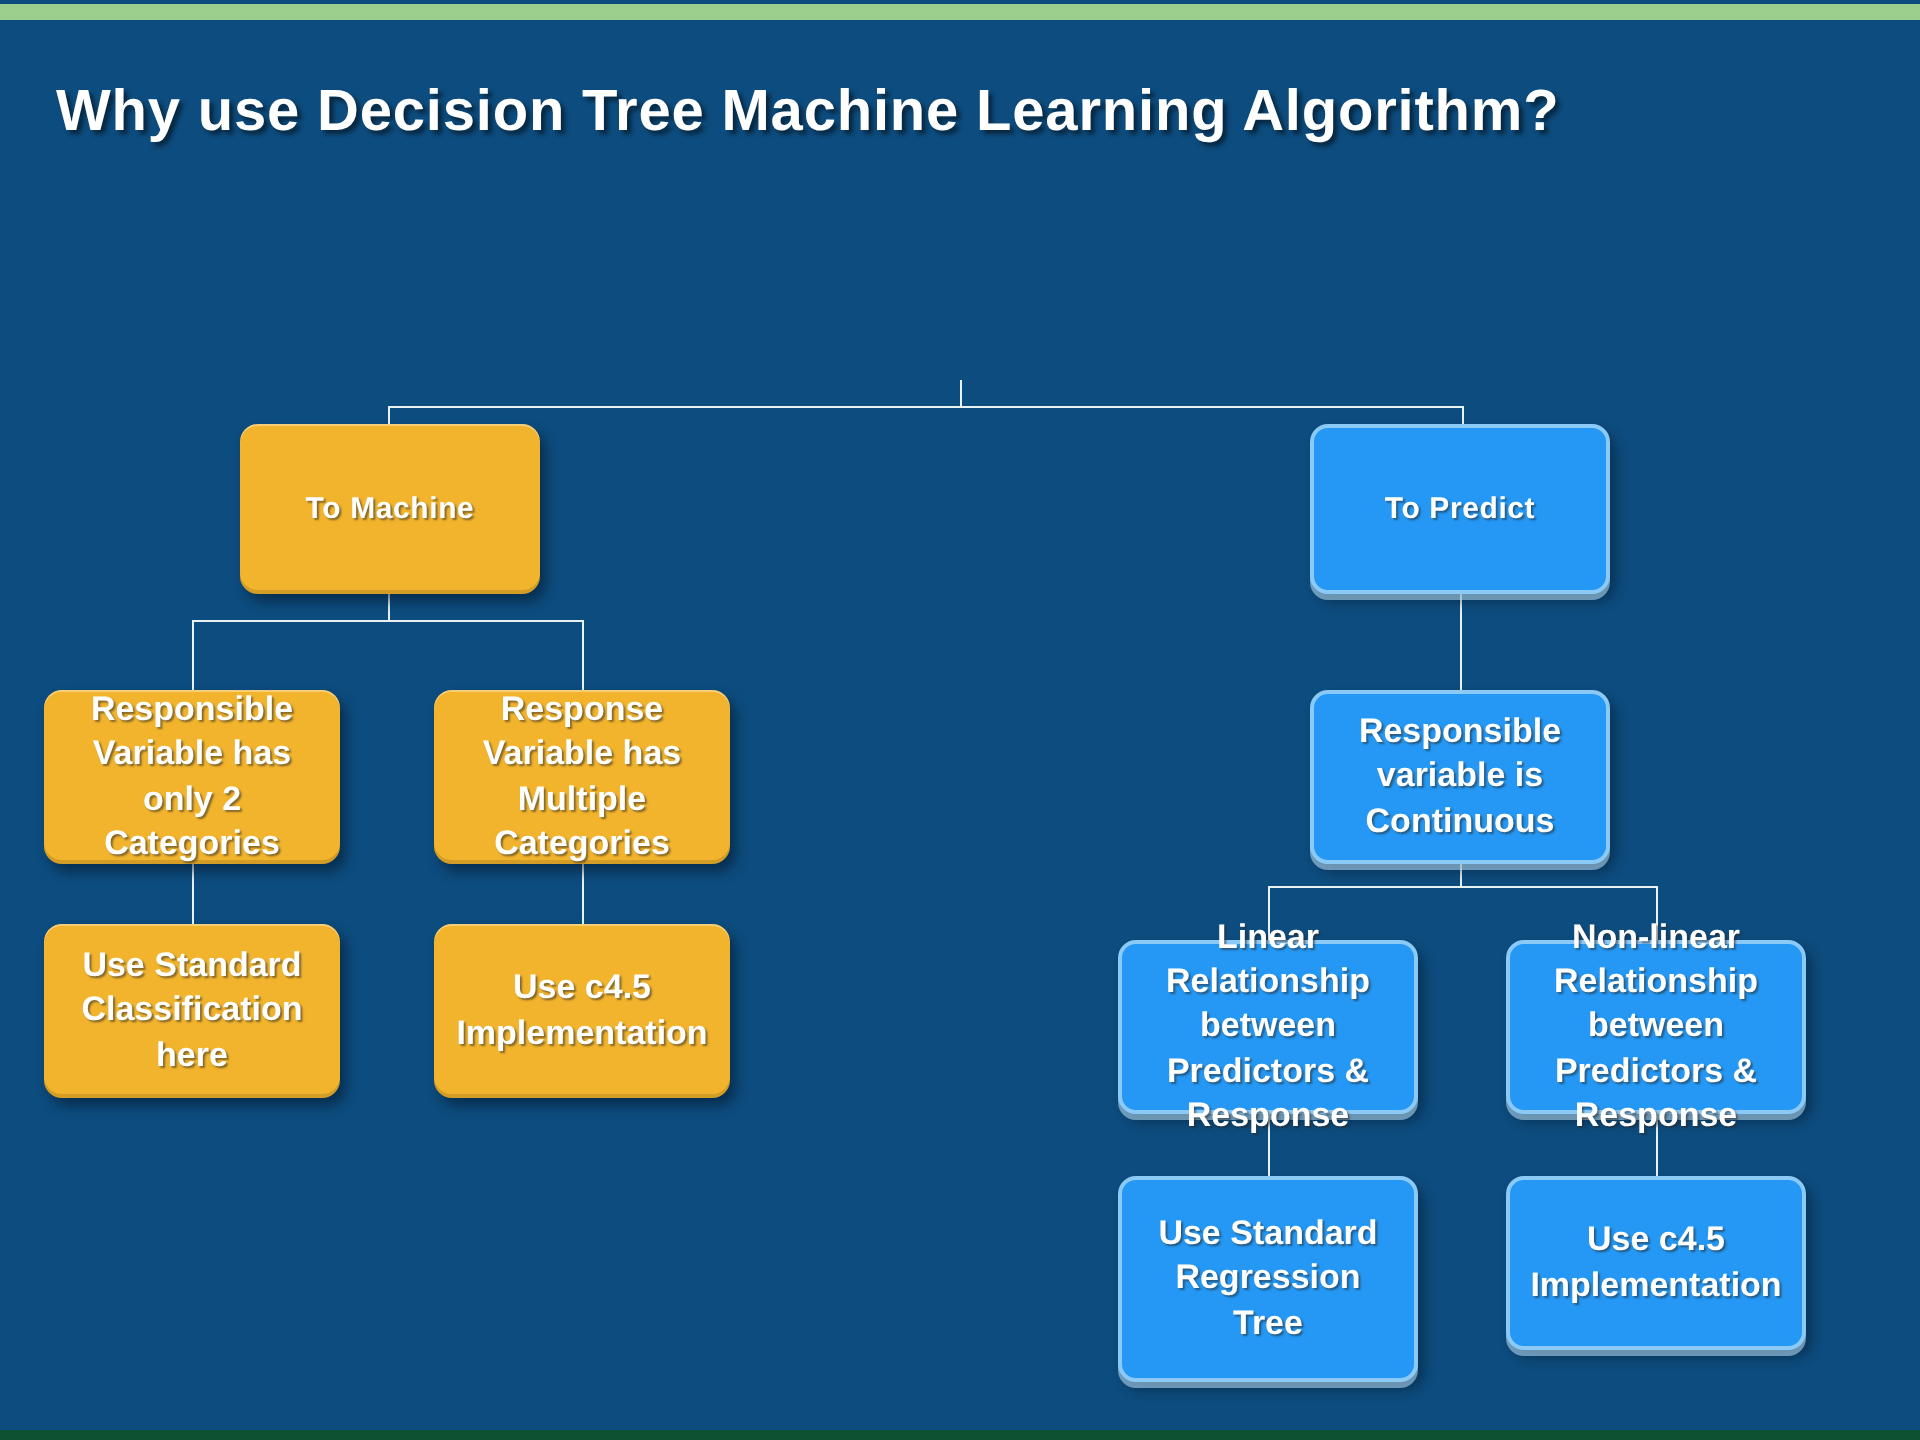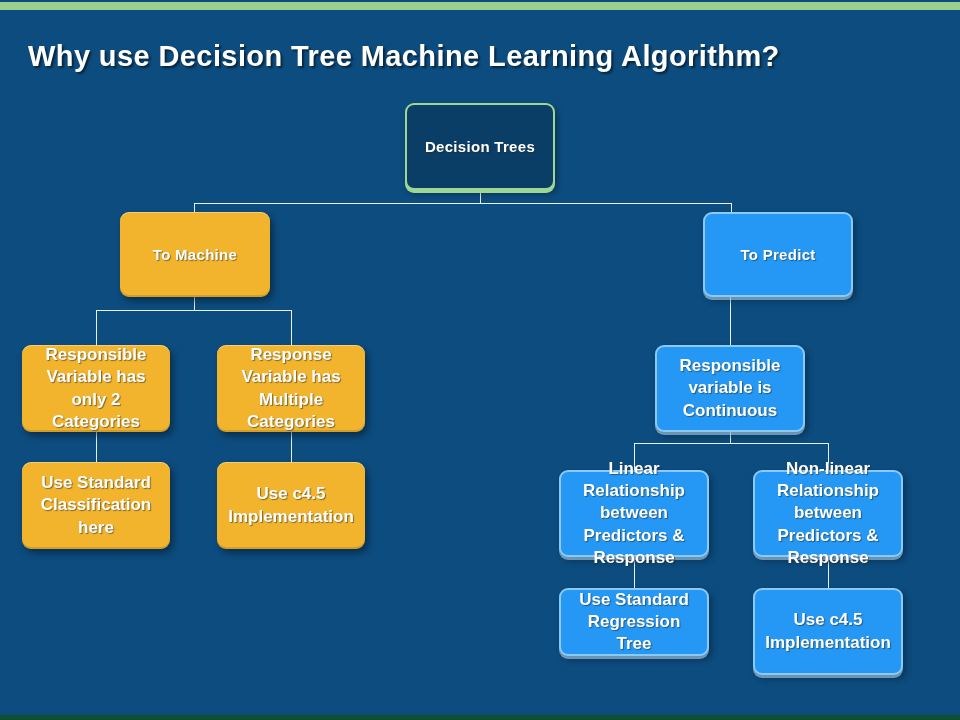--- a/index.html
+++ b/index.html
@@ -26,29 +26,29 @@
   .orange{background:var(--orange);
     box-shadow:inset 0 1px 0 rgba(255,255,255,.35), inset 0 -2px 0 rgba(0,0,0,.12),
       3px 4px 6px rgba(3,24,43,.55);}
   .blue{background:var(--blue);border:2px solid var(--blue_border);
     box-shadow:0 3px 0 rgba(190,225,250,.55), 3px 4px 6px rgba(3,24,43,.45);}
   .root{background:var(--root_fill);border:2px solid var(--root_border);
     box-shadow:0 3px 0 var(--root_border), 2px 4px 6px rgba(0,0,0,.35);}
   
   .p-root{left:405px;top:103px;width:150px;height:87px;}
   .p-classify{left:120px;top:212px;width:150px;height:85px;}
-  .p-predict{left:655px;top:212px;width:150px;height:85px;margin-left:48px;}
+  .p-predict{left:655px;top:212px;width:150px;height:85px;}
   .p-2cat{left:22px;top:345px;width:148px;height:87px;}
   .p-multi{left:217px;top:345px;width:148px;height:87px;}
   .p-stdclass{left:22px;top:462px;width:148px;height:87px;}
   .p-c45o{left:217px;top:462px;width:148px;height:87px;}
   .p-cont{left:655px;top:345px;width:150px;height:87px;}
   .p-linear{left:559px;top:470px;width:150px;height:87px;}
   .p-nonlinear{left:753px;top:470px;width:150px;height:87px;}
-  .p-stdreg{left:559px;top:588px;width:150px;height:68px;}
+  .p-stdreg{left:559px;top:588px;width:150px;height:103px;}
   .p-c45b{left:753px;top:588px;width:150px;height:87px;}
   
   .c{position:absolute;background:var(--connector);}
   .cv{width:1px;} .ch{height:1px;}
   .c1{left:480px;top:190px;height:13px;}
   .c2{left:194px;top:203px;width:537px;}
   .c3{left:194px;top:203px;height:9px;}
   .c4{left:731px;top:203px;height:9px;}
   .c5{left:194px;top:297px;height:13px;}
   .c6{left:96px;top:310px;width:195px;}
@@ -85,23 +85,20 @@
   <div class="c cv c9"></div>
   <div class="c cv c10"></div>
   <div class="c cv c11"></div>
   <div class="c cv c12"></div>
   <div class="c ch c13"></div>
   <div class="c cv c14"></div>
   <div class="c cv c15"></div>
   <div class="c cv c16"></div>
   <div class="c cv c17"></div>
 
-  <div class="node root big p-root">
-    <span class="lbl">Decision Trees</span>
-  </div>
   <div class="node orange big p-classify">
     <span class="lbl">To Machine</span>
   </div>
   <div class="node blue big p-predict">
     <span class="lbl">To Predict</span>
   </div>
   <div class="node orange small p-2cat">
     <span class="lbl">Responsible Variable has only 2 Categories</span>
   </div>
   <div class="node orange small p-multi">

